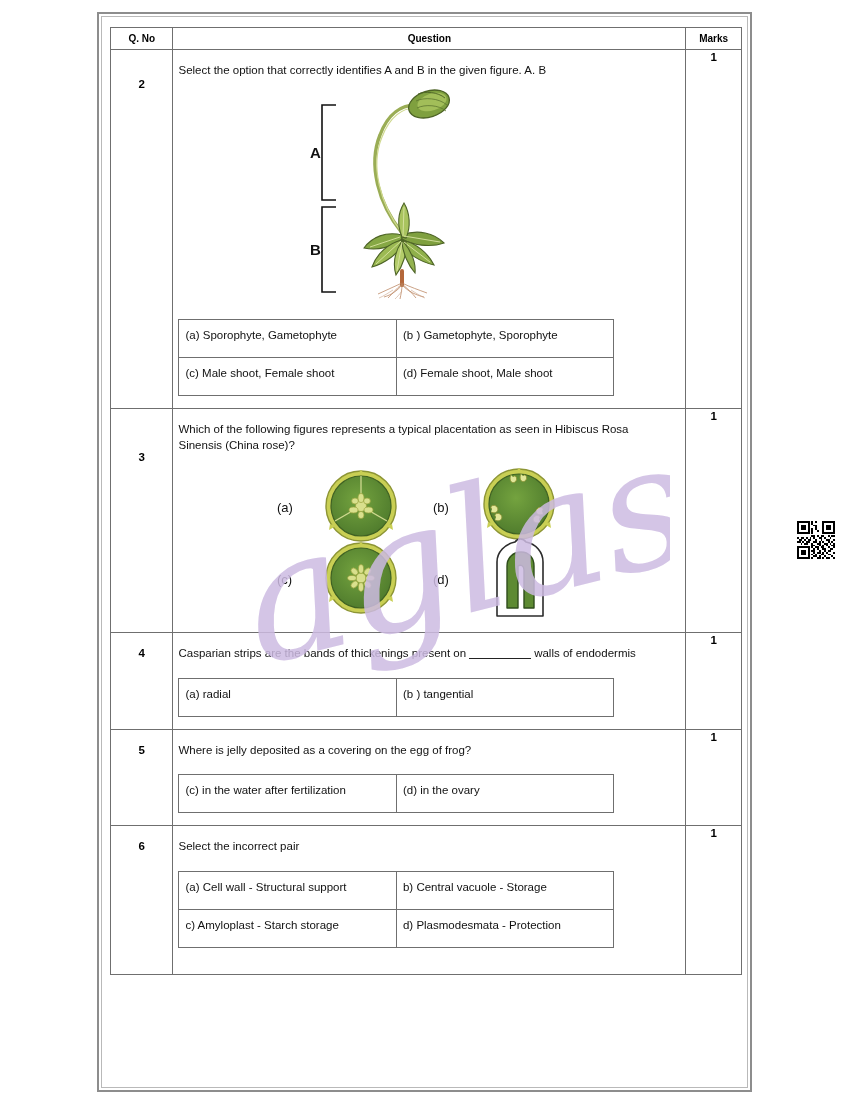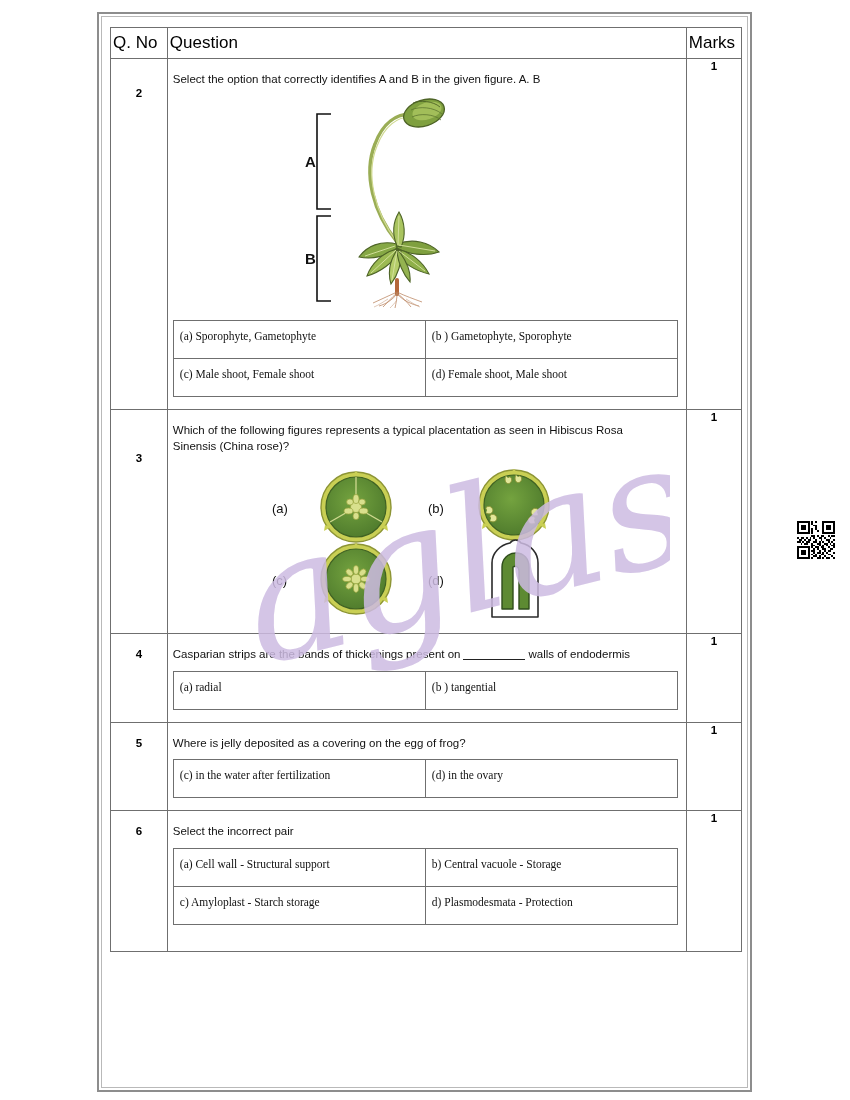--- a/index.html
+++ b/index.html
@@ -58,25 +58,25 @@
     z-index: 3;
     background: transparent;
   }
   .qtable > tbody > tr > td,
   .qtable > thead > tr > th {
     border: 1px solid #6f6f6f;
     vertical-align: top;
     background: transparent;
   }
   .qtable thead th {
-    font-size: 17px;
-    font-weight: normal;
+    font-size: 10px;
+    font-weight: bold;
     color: #000;
     padding: 5px 2px 5px 2px;
-    text-align: left;
+    text-align: center;
     border-bottom: 2px solid #6f6f6f;
   }
   .col-no   { width: 63px; }
   .col-q    { width: 513px; margin-top: 30px; }
   .col-mk   { width: 56px; }
 
   td.cell-no {
     text-align: center;
     font-size: 11.5px;
     font-weight: bold;
@@ -98,25 +98,24 @@
   .qtext .blank {
     display:inline-block;
     width: 62px;
     border-bottom: 1px solid #222;
     margin: 0 3px;
     vertical-align: -2px;
   }
 
   
   .opts {
-    width: 505px;
+    width: 436px;
     border-collapse: collapse;
-    margin-top: 8px;
+    margin-top: 16px;
     table-layout: fixed;
-    font-family: Liberation Serif, serif;
   }
   .opts td {
     border: 1px solid #6f6f6f;
     font-size: 11.5px;
     padding: 8px 6px 14px 6px;
     vertical-align: top;
     width: 50%;
     line-height: 1.3;
   }
 

